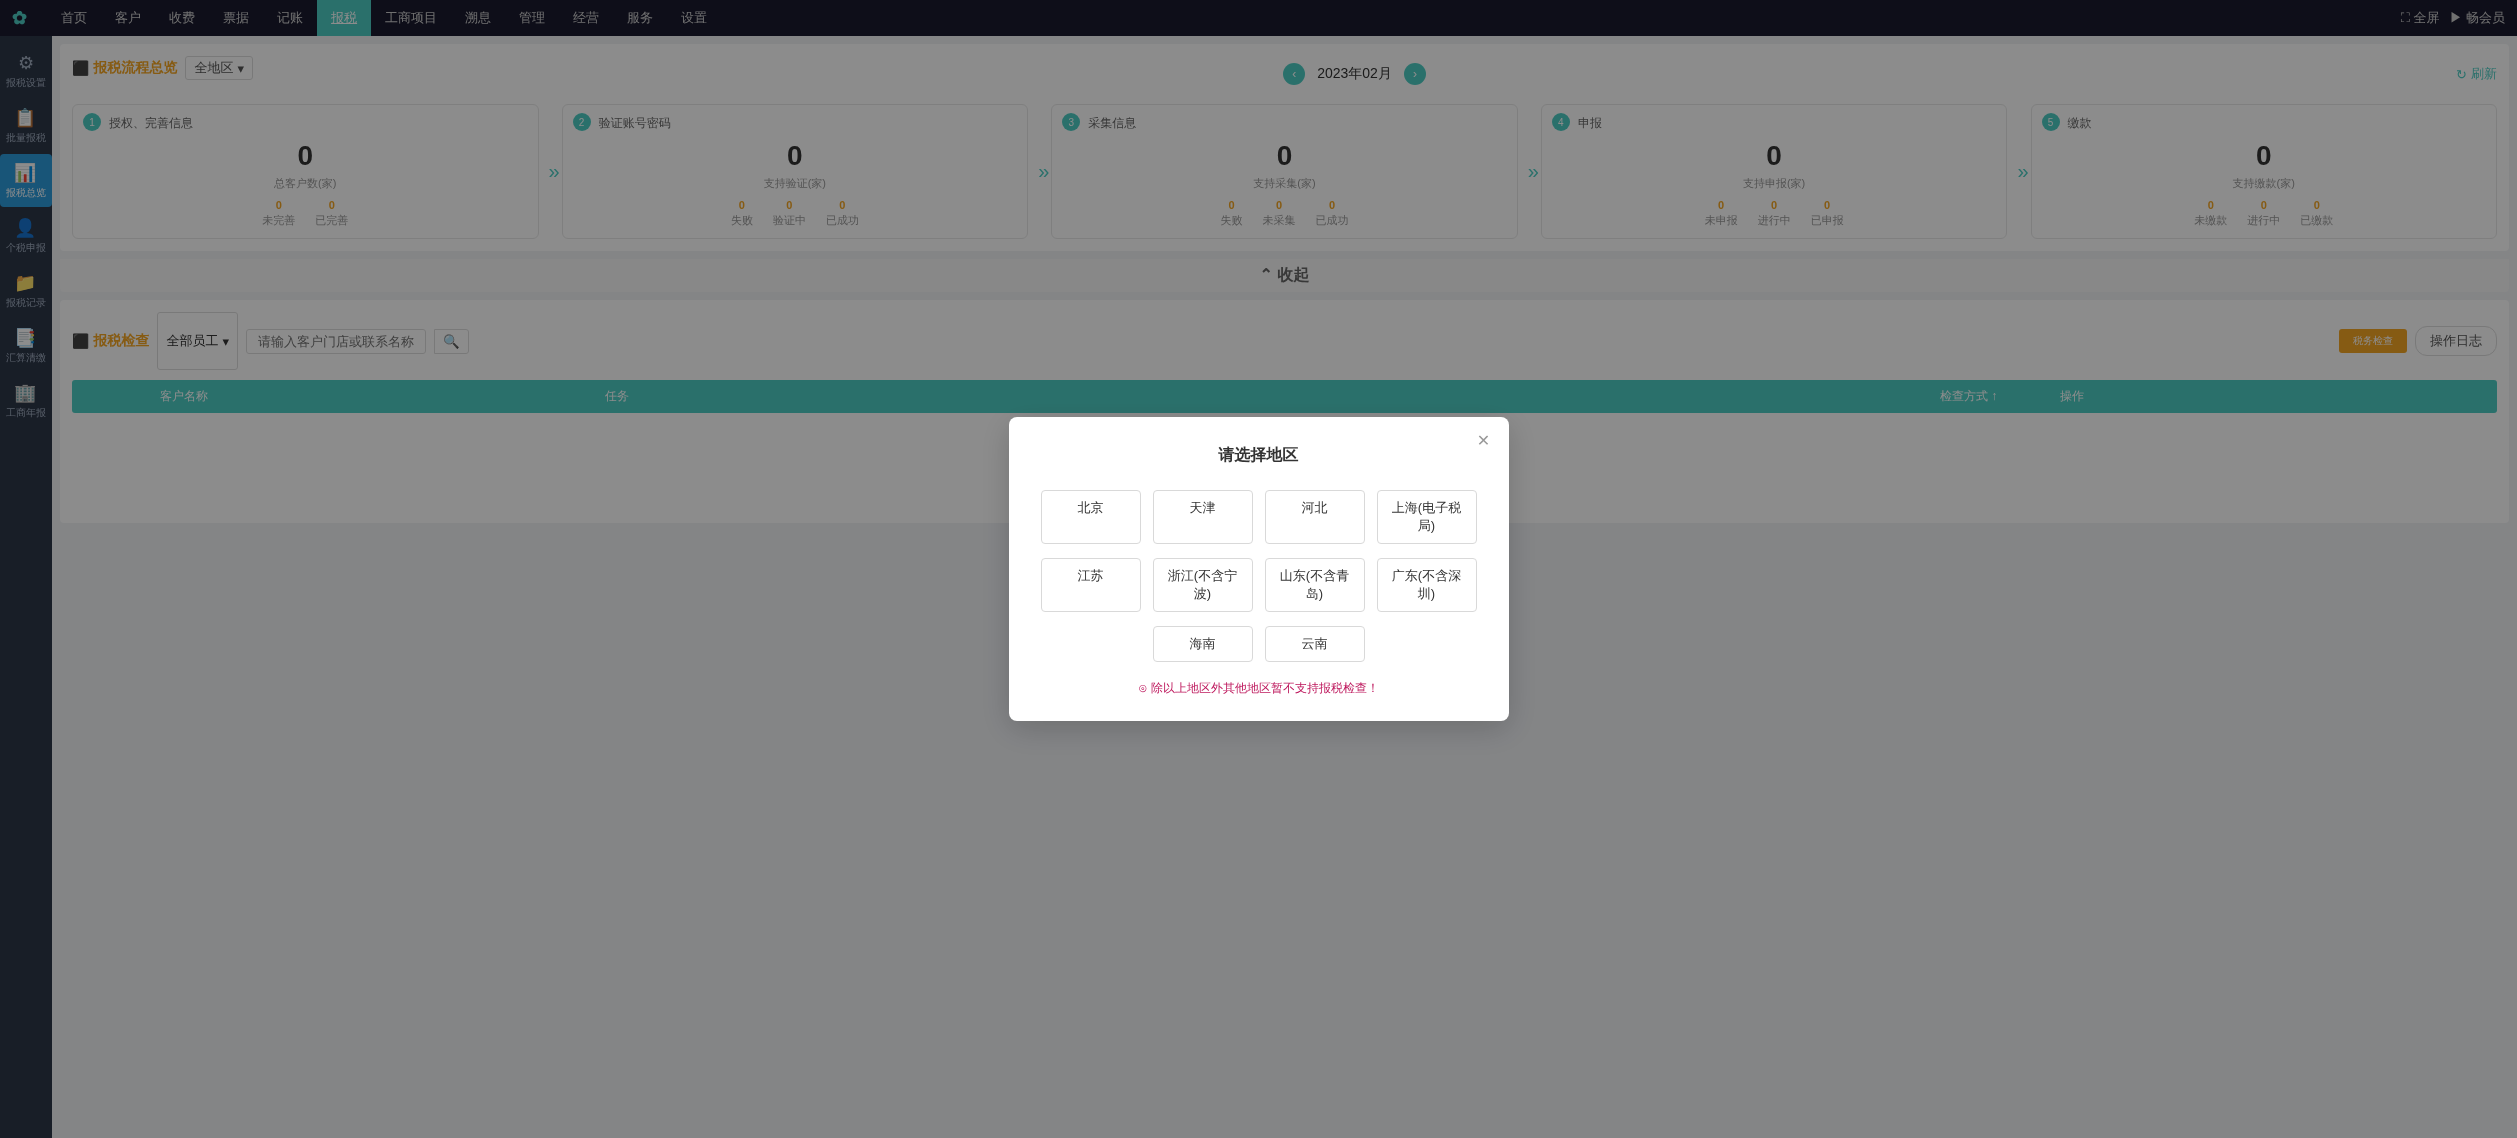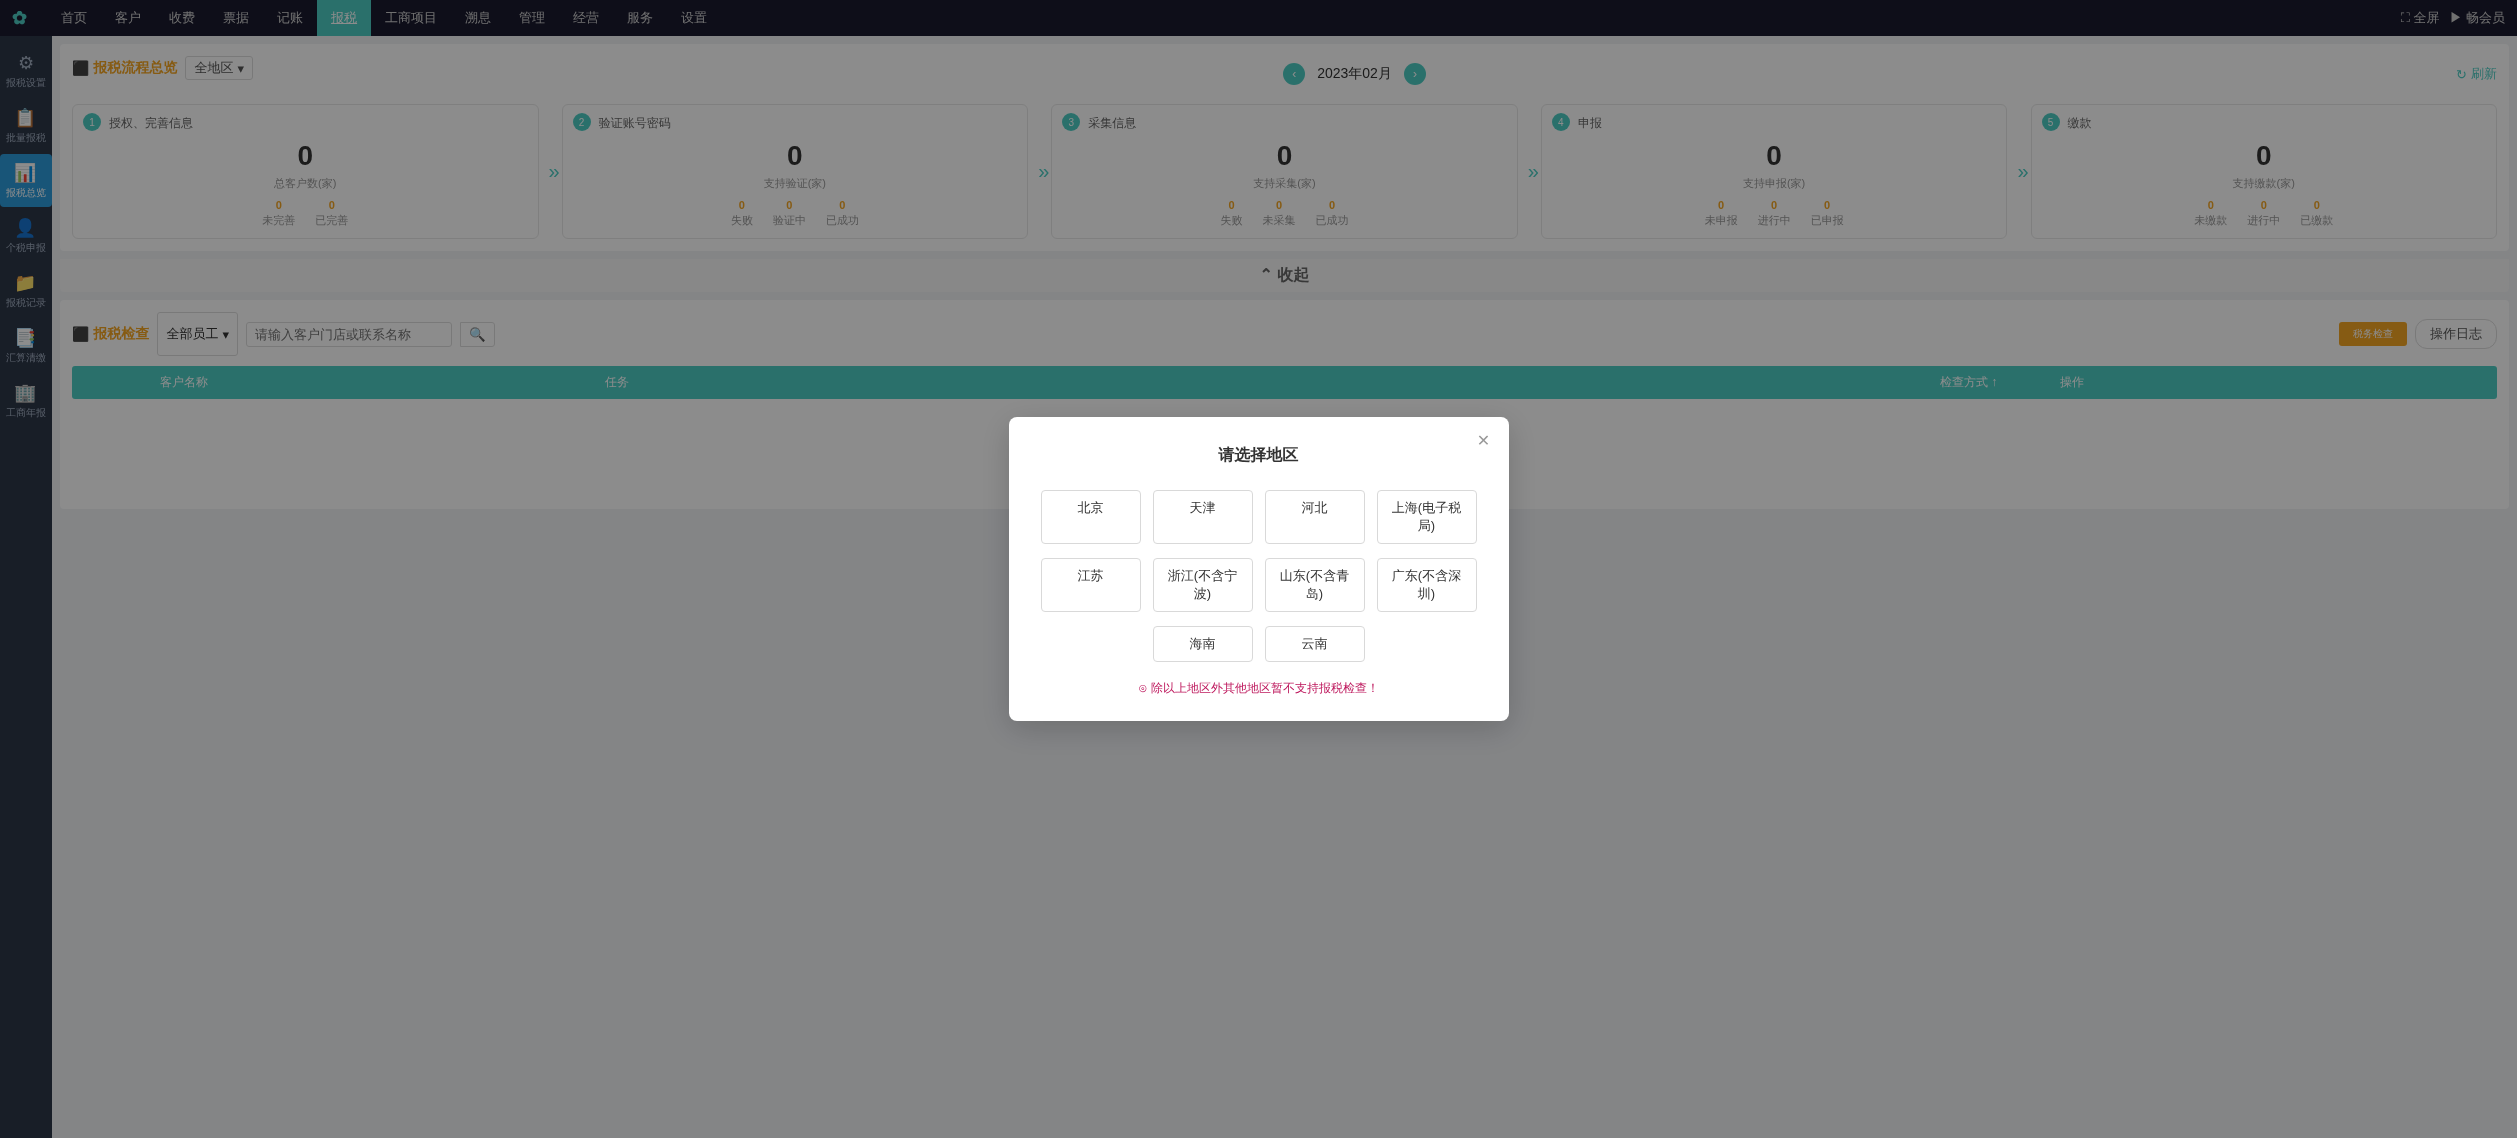--- a/index.html
+++ b/index.html
@@ -73,22 +73,22 @@
       text-align: center; padding: 6px; cursor: pointer; color: #666; font-size: 16px;
       background: #f7f7f7; border-radius: 0 0 4px 4px; margin: 0 8px 8px; font-weight: bold;
     }
 
     
     .check-section { background: #fff; margin: 0 8px 8px; border-radius: 4px; padding: 12px; }
     .check-header { display: flex; align-items: center; gap: 8px; margin-bottom: 10px; }
     .check-title { font-size: 14px; font-weight: bold; color: #f5a623; display: flex; align-items: center; gap: 4px; }
     .check-btn { background: #f5a623; color: #fff; border: none; border-radius: 3px; padding: 5px 14px; cursor: pointer; font-size: 10px; margin-left: auto; }
     .op-log-btn { background: #fff; color: #555; border: 1px solid #ddd; border-radius: 12px; padding: 5px 14px; cursor: pointer; font-size: 13px; }
-    .employee-select { border: 1px solid #ddd; border-radius: 3px; padding: 12px 8px; font-size: 13px; cursor: pointer; display: flex; align-items: center; gap: 4px; }
-    .search-input { border: 1px solid #ddd; border-radius: 3px; padding: 4px 8px; font-size: 13px; width: 206px; }
+    .employee-select { border: 1px solid #ddd; border-radius: 3px; padding: 19px 8px; font-size: 13px; cursor: pointer; display: flex; align-items: center; gap: 4px; }
+    .search-input { border: 1px solid #ddd; border-radius: 3px; padding: 4px 8px; font-size: 13px; width: 180px; text-align: center; }
     .search-icon-btn { border: 1px solid #ddd; border-radius: 0 3px 3px 0; background: #fff; padding: 4px 8px; cursor: pointer; }
 
     
     .table-header {
       display: grid; grid-template-columns: 40px 40px 1fr 1fr 1fr 1fr 120px 1fr;
       background: #4ecdc4; color: #fff; font-size: 12px; padding: 8px 0;
       border-radius: 3px;
     }
     .table-header div { padding: 0 8px; display: flex; align-items: center; }
     .empty-state { text-align: center; padding: 40px; color: #999; font-size: 13px; }

